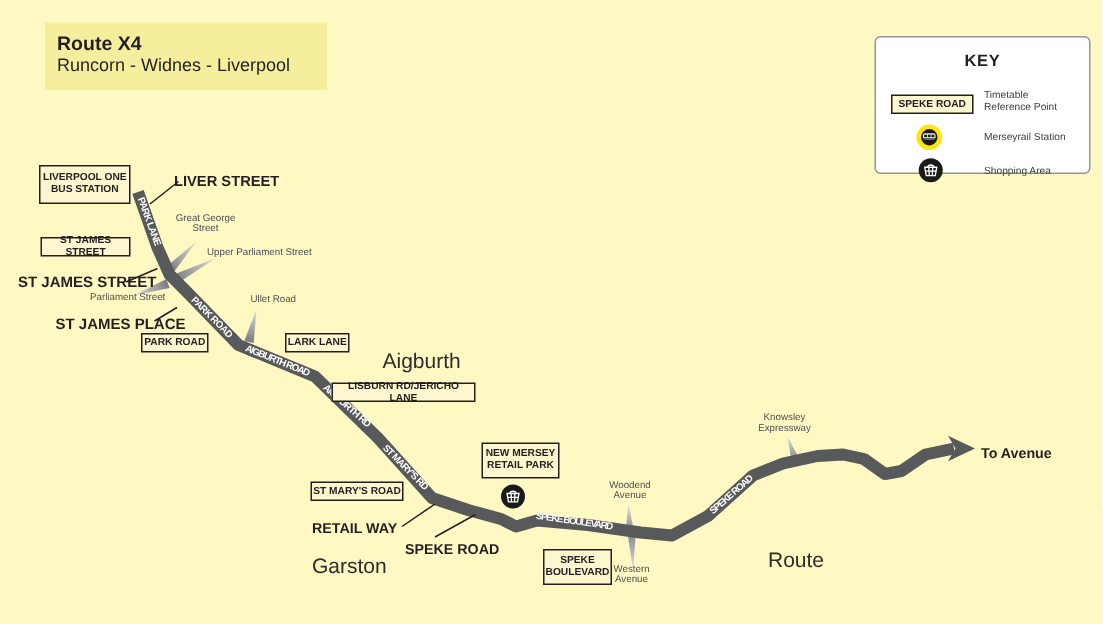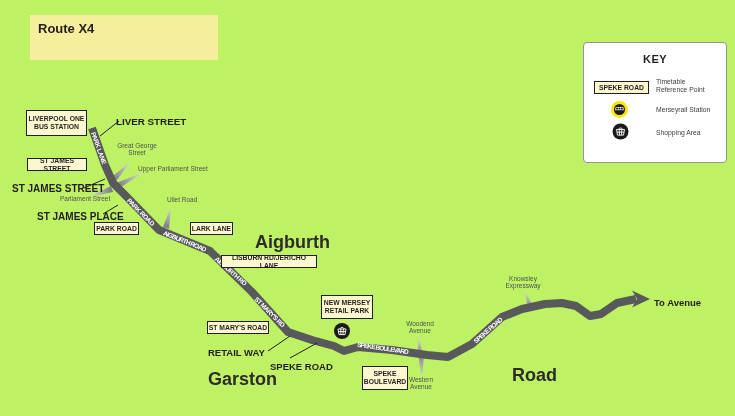--- a/index.html
+++ b/index.html
@@ -1,50 +1,50 @@
 <!DOCTYPE html>
 <html><head>
 <meta charset="utf-8">
 <style>
   html,body{margin:0;padding:0;background:#ffffff;}
   .canvas{
-    position:relative;width:735px;height:416px;background:#bef264;overflow:hidden;
+    position:relative;width:735px;height:416px;background:#fef9c3;overflow:hidden;
     font-family:"Liberation Sans",sans-serif;color:#231f20;
   }
   .canvas svg.diagram{position:absolute;left:0;top:0;}
 
   
   .title-box{
     position:absolute;left:30px;top:15px;width:188px;height:45px;
     background:#f5ee9c;padding:6px 0 0 8px;box-sizing:border-box;
   }
   .title-box .route-no{font-size:13px;font-weight:bold;line-height:15px;}
   .title-box .route-sub{font-size:12px;line-height:15px;}
 
   
   .key-panel{
-    position:absolute;left:583px;top:42px;width:144px;height:121px;
+    position:absolute;left:583px;top:24px;width:144px;height:92px;
     background:#ffffff;border:1px solid #939598;border-radius:4px;box-sizing:border-box;
   }
   .key-heading{position:absolute;left:0;top:10px;width:100%;text-align:center;
     font-size:11px;font-weight:bold;letter-spacing:.5px;}
   .key-label{position:absolute;font-size:6.8px;line-height:8px;color:#3f4041;}
 
   
   .refbox{
     position:absolute;background:#fcf7ce;border:1px solid #231f20;box-sizing:border-box;
     display:flex;align-items:center;justify-content:center;text-align:center;
     font-size:6.8px;font-weight:bold;line-height:7.6px;color:#231f20;letter-spacing:0;
   }
 
   
   .stop-label{position:absolute;font-weight:bold;font-size:9.5px;white-space:nowrap;color:#231f20;}
 
   
-  .area-label{position:absolute;font-weight:bold;font-size:18px;white-space:nowrap;color:#2d2c2b;}
+  .area-label{position:absolute;font-weight:normal;font-size:14px;white-space:nowrap;color:#2d2c2b;}
 
   
   .street-label{position:absolute;font-size:6.5px;line-height:7px;color:#4f5055;}
   .street-label.center{text-align:center;}
 </style>
 </head>
 <body>
 
 <div class="canvas">
 
@@ -116,20 +116,21 @@
         <path d="M-4,-2 L4,-2 L3,3.6 L-3,3.6 Z"></path>
         <line x1="-1.3" y1="-2" x2="-1" y2="3.6"></line>
         <line x1="1.3" y1="-2" x2="1" y2="3.6"></line>
         <line x1="-3.6" y1="0.6" x2="3.6" y2="0.6"></line>
       </g>
     </g>
   </svg>
 
   <div class="title-box">
     <div class="route-no">Route X4</div>
+    <div class="route-sub">Runcorn - Widnes - Liverpool</div>
   </div>
 
   <div class="key-panel">
     <div class="key-heading">KEY</div>
 
     <div class="refbox" style="left:10px;top:38px;width:55px;height:13px;">SPEKE ROAD</div>
     <div class="key-label" style="left:72px;top:35px;width:52px;">Timetable Reference Point</div>
 
     <svg style="position:absolute;left:25px;top:56px;" width="21" height="21" viewBox="-10.5 -10.5 21 21">
       <circle r="7" fill="#1a1a1a" stroke="#ffe600" stroke-width="3"></circle>
@@ -165,21 +166,21 @@
 
   <div class="stop-label" style="left:116px;top:116px;font-size:9.8px;">LIVER STREET</div>
   <div class="stop-label" style="left:12px;top:183px;font-size:10px;">ST JAMES STREET</div>
   <div class="stop-label" style="left:37px;top:211px;font-size:10px;">ST JAMES PLACE</div>
   <div class="stop-label" style="left:208px;top:347px;">RETAIL WAY</div>
   <div class="stop-label" style="left:270px;top:361px;">SPEKE ROAD</div>
   <div class="stop-label" style="left:654px;top:297px;">To Avenue</div>
 
   <div class="area-label" style="left:255px;top:232px;">Aigburth</div>
   <div class="area-label" style="left:208px;top:369px;">Garston</div>
-  <div class="area-label" style="left:512px;top:365px;">Road</div>
+  <div class="area-label" style="left:512px;top:365px;">Route</div>
 
   <div class="street-label center" style="left:112px;top:142px;width:50px;">Great George Street</div>
   <div class="street-label" style="left:138px;top:165px;white-space:nowrap;">Upper Parliament Street</div>
   <div class="street-label" style="left:60px;top:195px;white-space:nowrap;">Parliament Street</div>
   <div class="street-label" style="left:167px;top:196px;white-space:nowrap;">Ullet Road</div>
   <div class="street-label center" style="left:397px;top:320px;width:46px;">Woodend Avenue</div>
   <div class="street-label center" style="left:398px;top:376px;width:46px;">Western Avenue</div>
   <div class="street-label center" style="left:499px;top:275px;width:48px;">Knowsley Expressway</div>
 
 </div>

